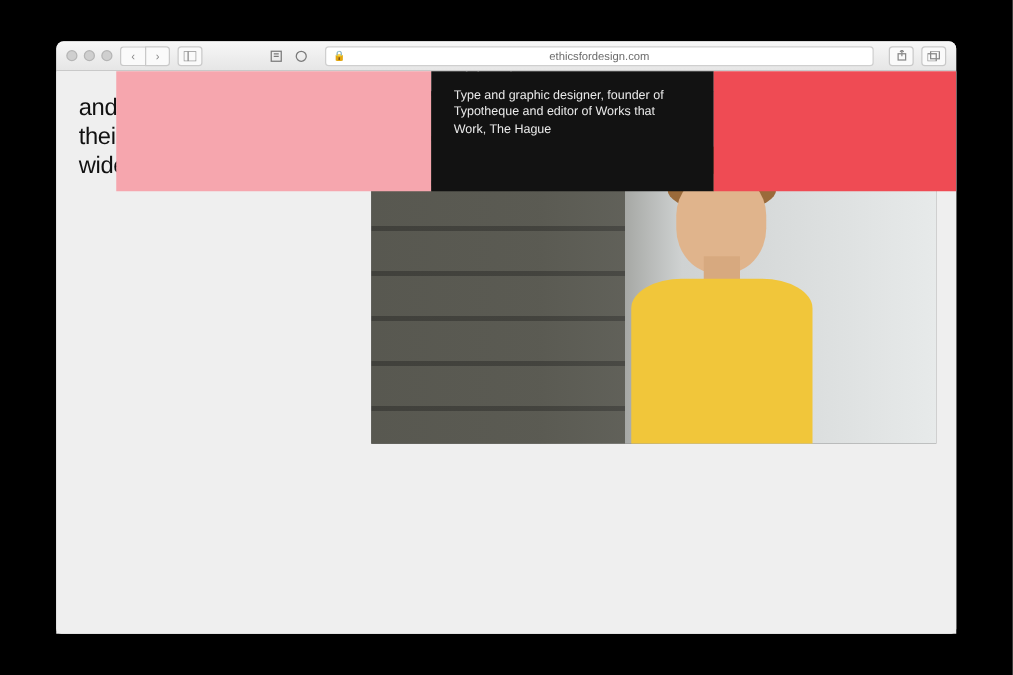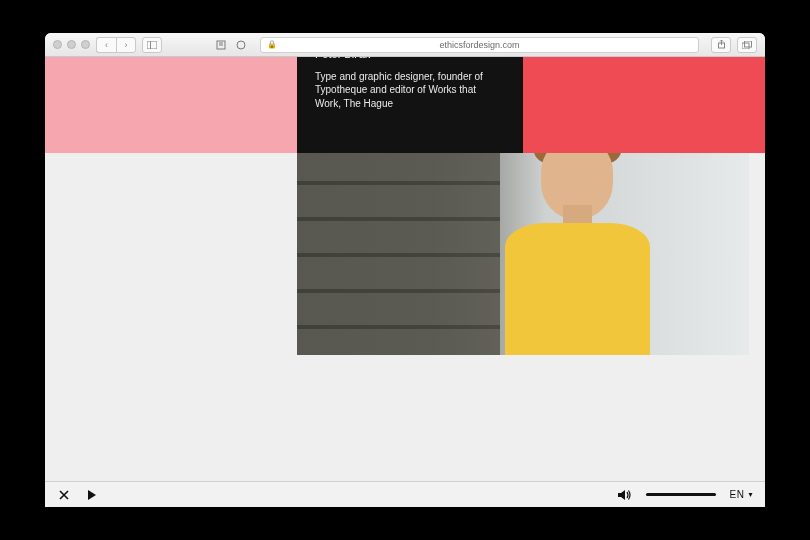--- a/index.html
+++ b/index.html
@@ -13,21 +13,21 @@
   .dot { width: 9px; height: 9px; border-radius: 50%; background: #cfcfcf; border: 1px solid #b5b5b5; }
   .nav-btn { width: 20px; height: 16px; border: 1px solid #c9c9c9; border-radius: 3px; background: #fafafa; display: flex; align-items: center; justify-content: center; font-size: 9px; color: #888; }
   .nav-pair { display: flex; }
   .nav-pair .nav-btn:first-child { border-radius: 3px 0 0 3px; border-right: none; }
   .nav-pair .nav-btn:last-child { border-radius: 0 3px 3px 0; }
   .tb-icon { width: 14px; height: 14px; display: flex; align-items: center; justify-content: center; color: #7a7a7a; font-size: 10px; }
   .addr { flex: 1; height: 16px; background: #fff; border: 1px solid #cfcfcf; border-radius: 3px; margin: 0 6px; display: flex; align-items: center; justify-content: center; font-size: 9px; color: #6b6b6b; position: relative; }
   .addr .lock { position: absolute; left: 6px; font-size: 8px; color: #7a7a7a; }
 
   
-  .content { flex: 1; position: relative; background: #efefef; overflow: hidden; }
+  .content { flex: 1; position: relative; background: #efefef; overflow: hidden; padding-left: 48px; }
   .caption-area { position: absolute; left: 18px; top: 18px; width: 220px; font-size: 19px; line-height: 1.22; letter-spacing: -0.3px; color: #111; font-weight: 400; }
 
   .video { position: absolute; left: 252px; top: 16px; width: 452px; height: 282px; background: #6b6b6b; overflow: hidden; }
   .studio { position: absolute; inset: 0; background: linear-gradient(90deg,#4f4f4a 0%, #6a6a62 30%, #cfd2d2 55%, #e7eaea 100%); }
   .shelf { position: absolute; left: 0; top: 0; width: 45%; height: 100%; background: repeating-linear-gradient(180deg,#3f3f3a 0 4px,#595951 4px 36px); opacity: 0.9; }
   .person { position: absolute; left: 42%; top: 22%; width: 40%; height: 78%; }
   .torso { position: absolute; left: 10%; bottom: 0; width: 80%; height: 60%; background: #f1c63a; border-radius: 28% 28% 0 0 / 18% 18% 0 0; }
   .neck { position: absolute; left: 42%; bottom: 58%; width: 16%; height: 10%; background: #d7a97f; }
   .head { position: absolute; left: 30%; bottom: 62%; width: 40%; height: 36%; background: #e0b48c; border-radius: 42% 42% 46% 46%; }
   .hair { position: absolute; left: 26%; bottom: 86%; width: 48%; height: 22%; background: #9a6a3a; border-radius: 50% 50% 30% 30%; }
@@ -123,41 +123,16 @@
     <div class="band band-wrap" style="left:0; bottom:26px; width:100%; height:122px; display:flex;">
 
       <div class="b-pink"></div>
       <div class="b-black">
         <div class="name">Peter Bil'ak</div>
         <div class="bio">Type and graphic designer, founder of Typotheque and editor of Works that Work, The Hague</div>
       </div>
       <div class="b-red"></div>
     </div>
 
-    <div class="player" style="position:absolute; left:0; bottom:0; width:100%;">
-      <div class="p-btn">
-        <svg width="10" height="10" viewBox="0 0 10 10">
-            <path d="M1 1 L9 9 M9 1 L1 9" stroke="#111" stroke-width="1.6"></path>
-          </svg>
-      </div>
-      <div class="p-btn">
-        <svg width="10" height="10" viewBox="0 0 10 10">
-            <path d="M1 0 L9 5 L1 10 Z" fill="#111"></path>
-          </svg>
-      </div>
-      <div class="spacer"></div>
-      <div class="p-btn vol-icon">
-        <svg width="14" height="12" viewBox="0 0 14 12">
-            <path d="M0 4 H3 L7 1 V11 L3 8 H0 Z" fill="#111"></path>
-            <path d="M9 3 Q11 6 9 9" fill="none" stroke="#111" stroke-width="1.2"></path>
-            <path d="M10.5 1.5 Q13.5 6 10.5 10.5" fill="none" stroke="#111" stroke-width="1.2"></path>
-          </svg>
-      </div>
-      <div class="vol-bar"></div>
-      <div class="lang">
-        <span>EN</span>
-        <span class="chev">▾</span>
-      </div>
-    </div>
 
   </div>
 
 </div>
 
 </body></html>

